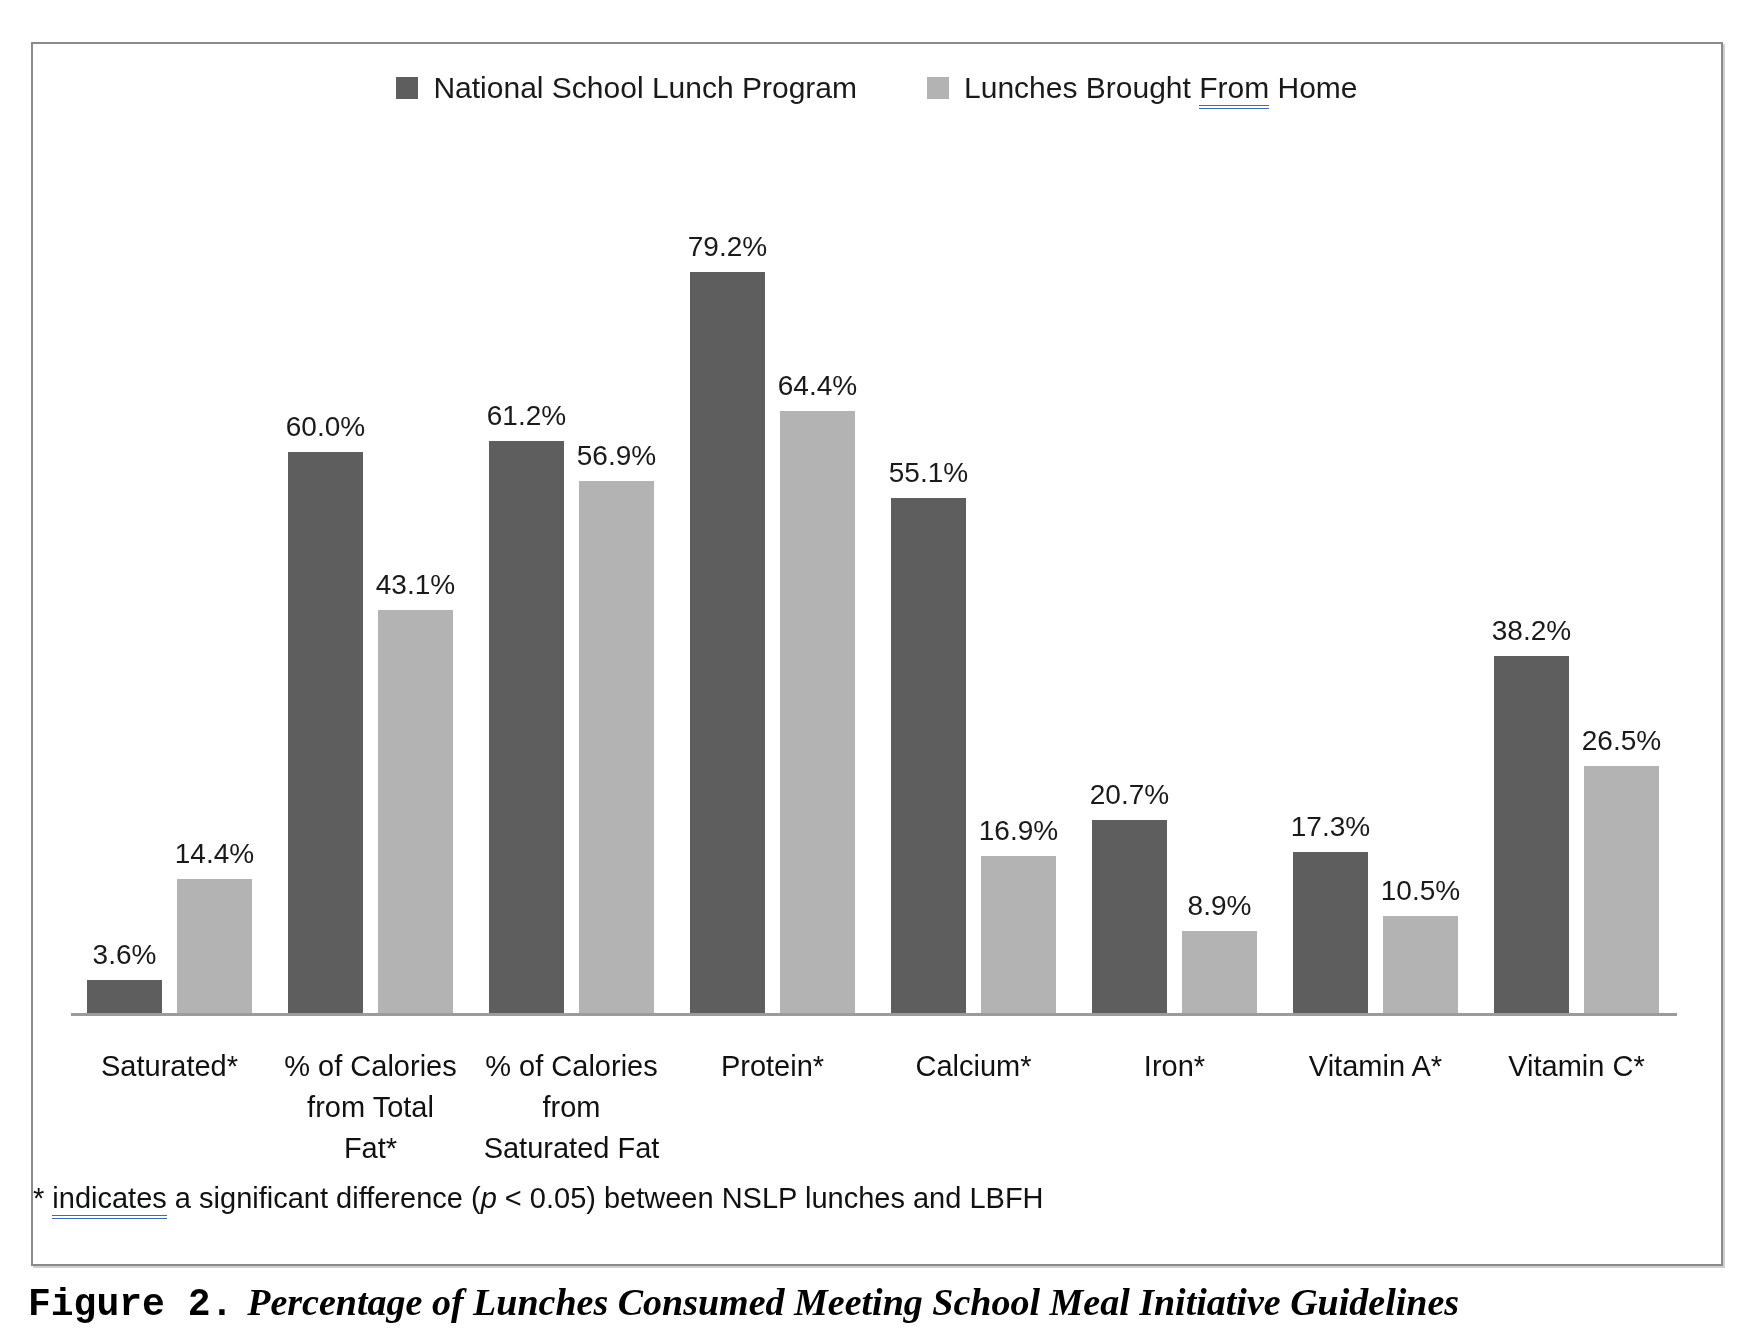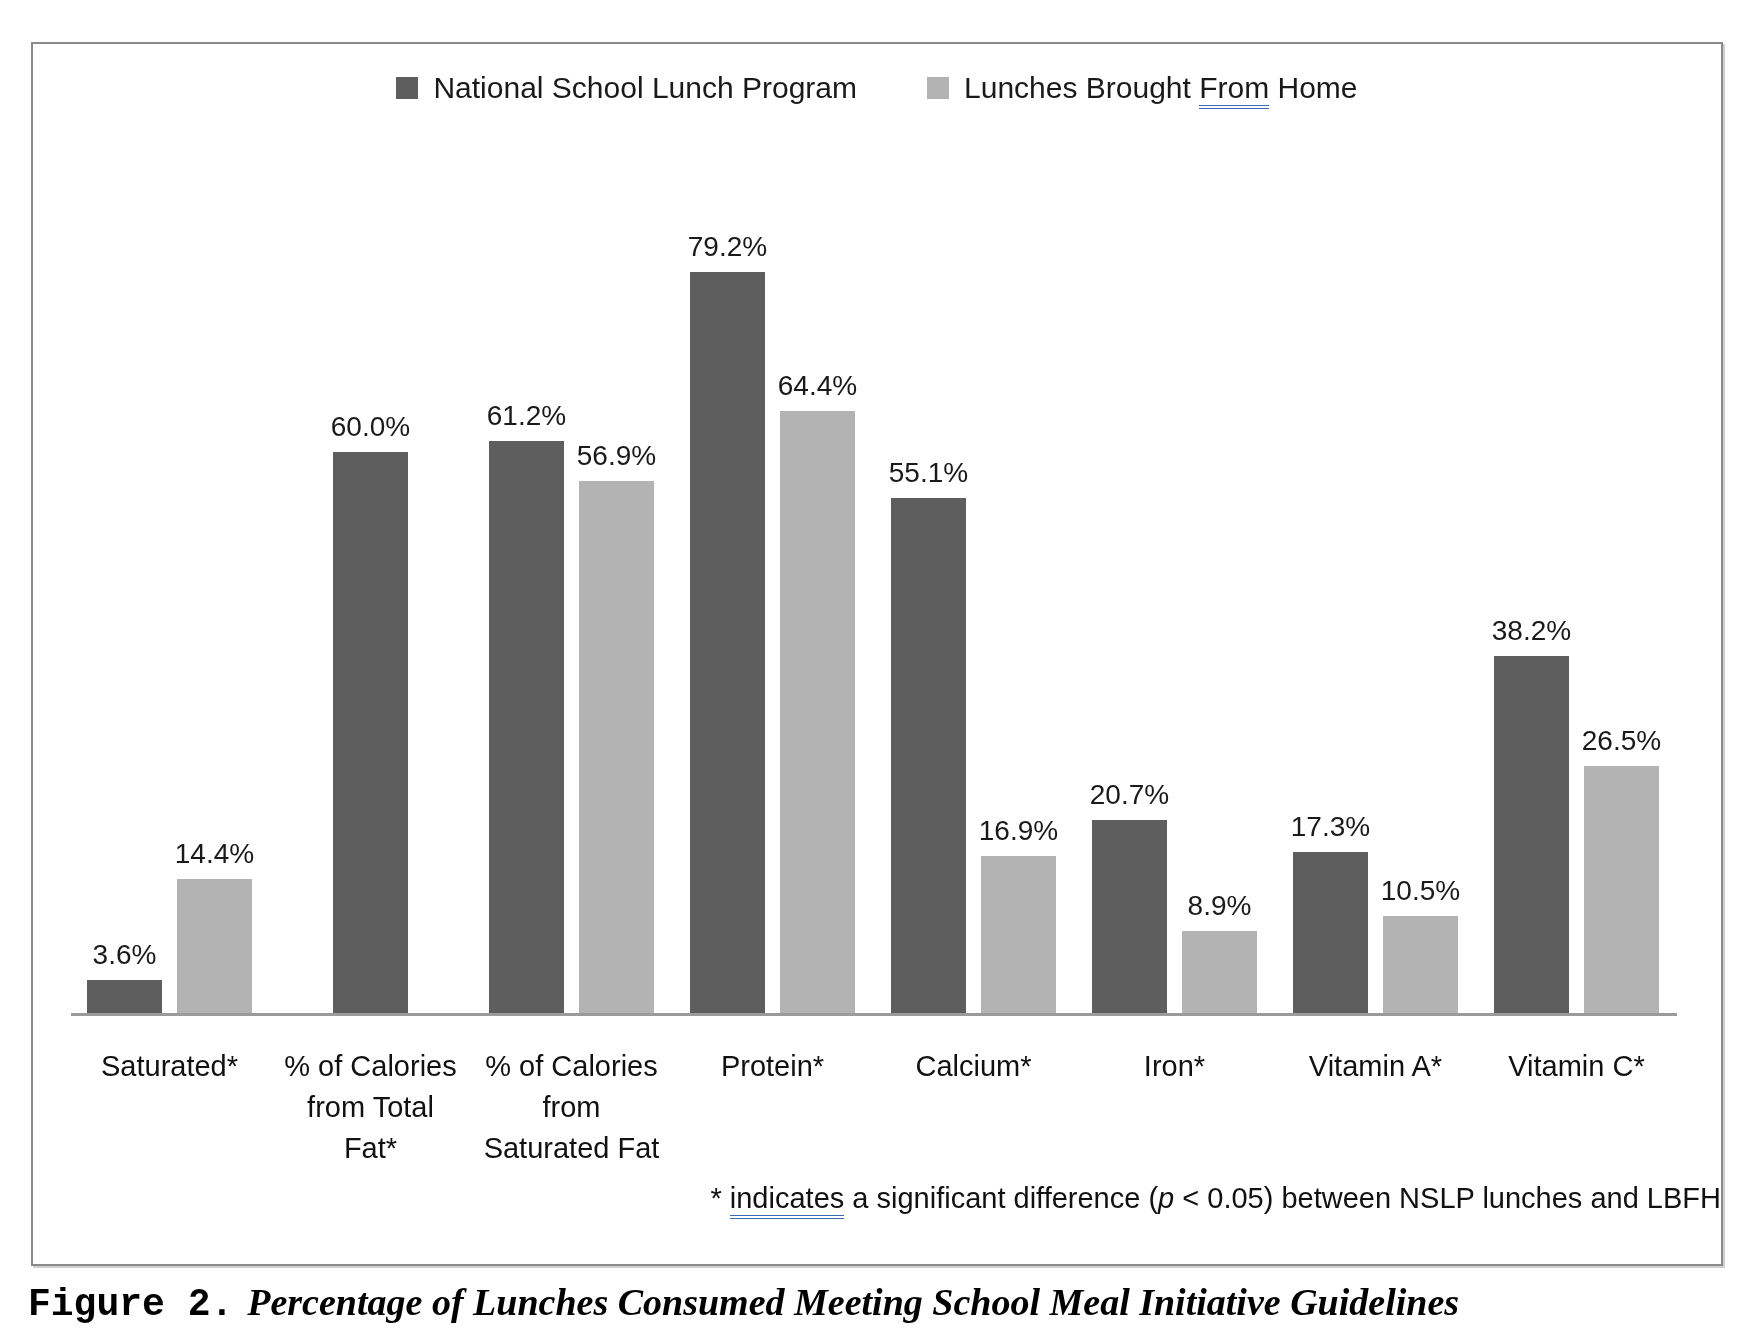--- a/index.html
+++ b/index.html
@@ -41,21 +41,21 @@
     position:absolute;left:38px;width:1606px;top:969px;height:3px;background:#9b9b9b;
   }
   .category-axis{
     position:absolute;left:36px;top:1002px;width:1608px;display:flex;
   }
   .cat{
     flex:1;text-align:center;font-size:29px;line-height:1.42;color:#111;
   }
   
   .footnote{
-    position:absolute;left:0;right:0;top:1138px;text-align:right;
+    position:absolute;left:0;right:0;top:1138px;text-align:left;
     font-size:29px;color:#111;
   }
   .footnote .p-italic{font-style:italic;}
   
   .figure-caption{
     position:absolute;left:28px;top:1280px;
     font-family:"Liberation Serif", serif;font-size:38px;color:#000;
   }
   .caption-prefix{font-weight:bold;font-family:Liberation Mono, monospace;}
   .caption-title{font-weight:bold;font-style:italic;margin-left:14px;}
@@ -81,20 +81,23 @@
         <div class="bar" style="height: 33.732px; background: rgb(94, 94, 94);">
           <div class="val-label">3.6%</div>
         </div>
         <div class="bar" style="height: 134.928px; background: rgb(179, 179, 179);">
           <div class="val-label">14.4%</div>
         </div>
       </div>
       <div class="group">
         <div class="bar" style="height: 562.2px; background: rgb(94, 94, 94);">
           <div class="val-label">60.0%</div>
+        </div>
+        <div class="bar" style="height: 403.847px; background: rgb(179, 179, 179);">
+          <div class="val-label">43.1%</div>
         </div>
       </div>
       <div class="group">
         <div class="bar" style="height: 573.444px; background: rgb(94, 94, 94);">
           <div class="val-label">61.2%</div>
         </div>
         <div class="bar" style="height: 533.153px; background: rgb(179, 179, 179);">
           <div class="val-label">56.9%</div>
         </div>
       </div>

